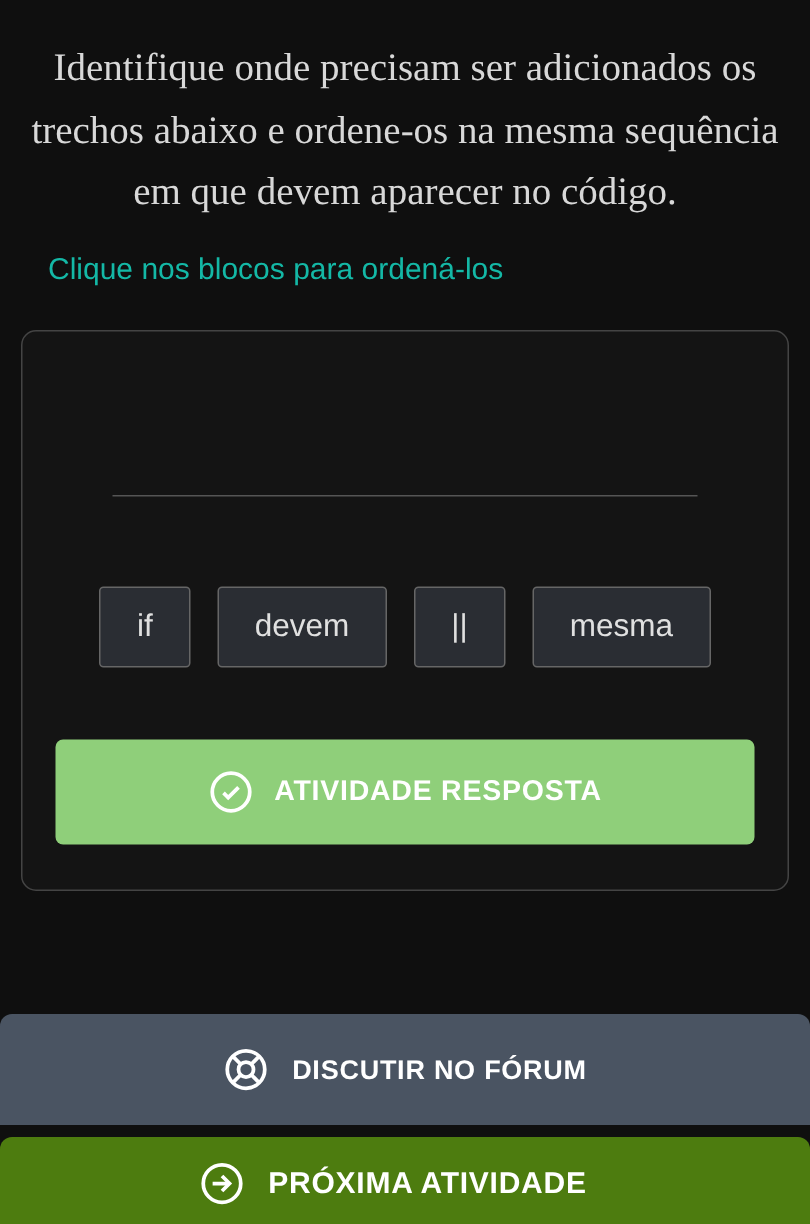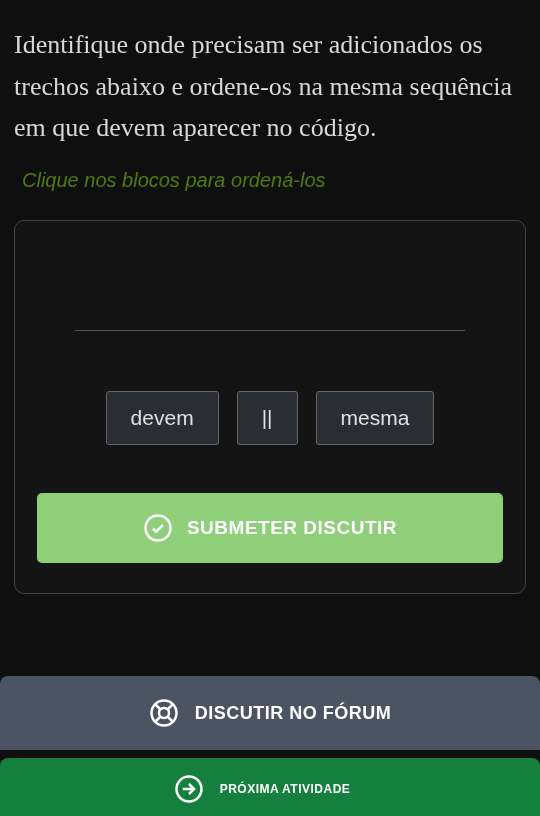--- a/index.html
+++ b/index.html
@@ -14,25 +14,25 @@
       font-family: -apple-system, BlinkMacSystemFont, 'Segoe UI', sans-serif;
       overflow: hidden;
       position: relative;
     }
     .instruction {
       padding: 24px 14px 20px 14px;
       font-size: 26px;
       line-height: 1.6;
       color: #d8d8d8;
       font-family: Georgia, serif;
+      text-align: center;
     }
     .hint {
-      padding: 0 14px 28px 22px;
-      font-style: italic;
-      color: #4d7c0f;
+      padding: 0 14px 28px 32px;
+      color: #14b8a6;
       font-size: 20px;
     }
     .exercise-panel {
       margin: 0 14px;
       border: 1px solid #444;
       border-radius: 10px;
       padding: 30px 22px 30px 22px;
       background: #141414;
     }
     .drop-zone {
@@ -94,25 +94,25 @@
       cursor: pointer;
       display: flex;
       align-items: center;
       justify-content: center;
       gap: 16px;
       border-radius: 8px 8px 0 0;
       margin-bottom: 8px;
     }
     .next-button {
       width: 100%;
-      background: #15803d;
+      background: #4d7c0f;
       color: #fff;
       border: none;
       padding: 16px 16px 12px 0;
-      font-size: 12px;
+      font-size: 20px;
       font-weight: 700;
       letter-spacing: 0.5px;
       cursor: pointer;
       display: flex;
       align-items: center;
       justify-content: center;
       gap: 16px;
       border-radius: 8px 8px 0 0;
     }
     .icon-svg {
@@ -124,31 +124,32 @@
 <body>
 
 <div class="instruction">Identifique onde precisam ser adicionados os trechos abaixo e ordene-os na mesma sequência em que devem aparecer no código.</div>
 
 <div class="hint">Clique nos blocos para ordená-los</div>
 
 <div class="exercise-panel">
   <div class="drop-zone"></div>
 
   <div class="blocks-row">
+    <button class="code-block">if</button>
     <button class="code-block">devem</button>
     <button class="code-block">||</button>
     <button class="code-block">mesma</button>
   </div>
 
   <button class="submit-button">
     <svg class="submit-icon" viewBox="0 0 24 24" fill="none" stroke="#fff" stroke-width="2">
       <circle cx="12" cy="12" r="10"></circle>
       <path d="M8 12.5l2.5 2.5L16 9.5"></path>
     </svg>
-    <span>SUBMETER DISCUTIR</span>
+    <span>ATIVIDADE RESPOSTA</span>
   </button>
 </div>
 
 <div class="bottom-buttons">
   <button class="forum-button">
     <svg class="icon-svg" viewBox="0 0 24 24" fill="none" stroke="#fff" stroke-width="2">
       <circle cx="12" cy="12" r="10"></circle>
       <circle cx="12" cy="12" r="4"></circle>
       <line x1="5" y1="5" x2="9.2" y2="9.2"></line>
       <line x1="14.8" y1="14.8" x2="19" y2="19"></line>

